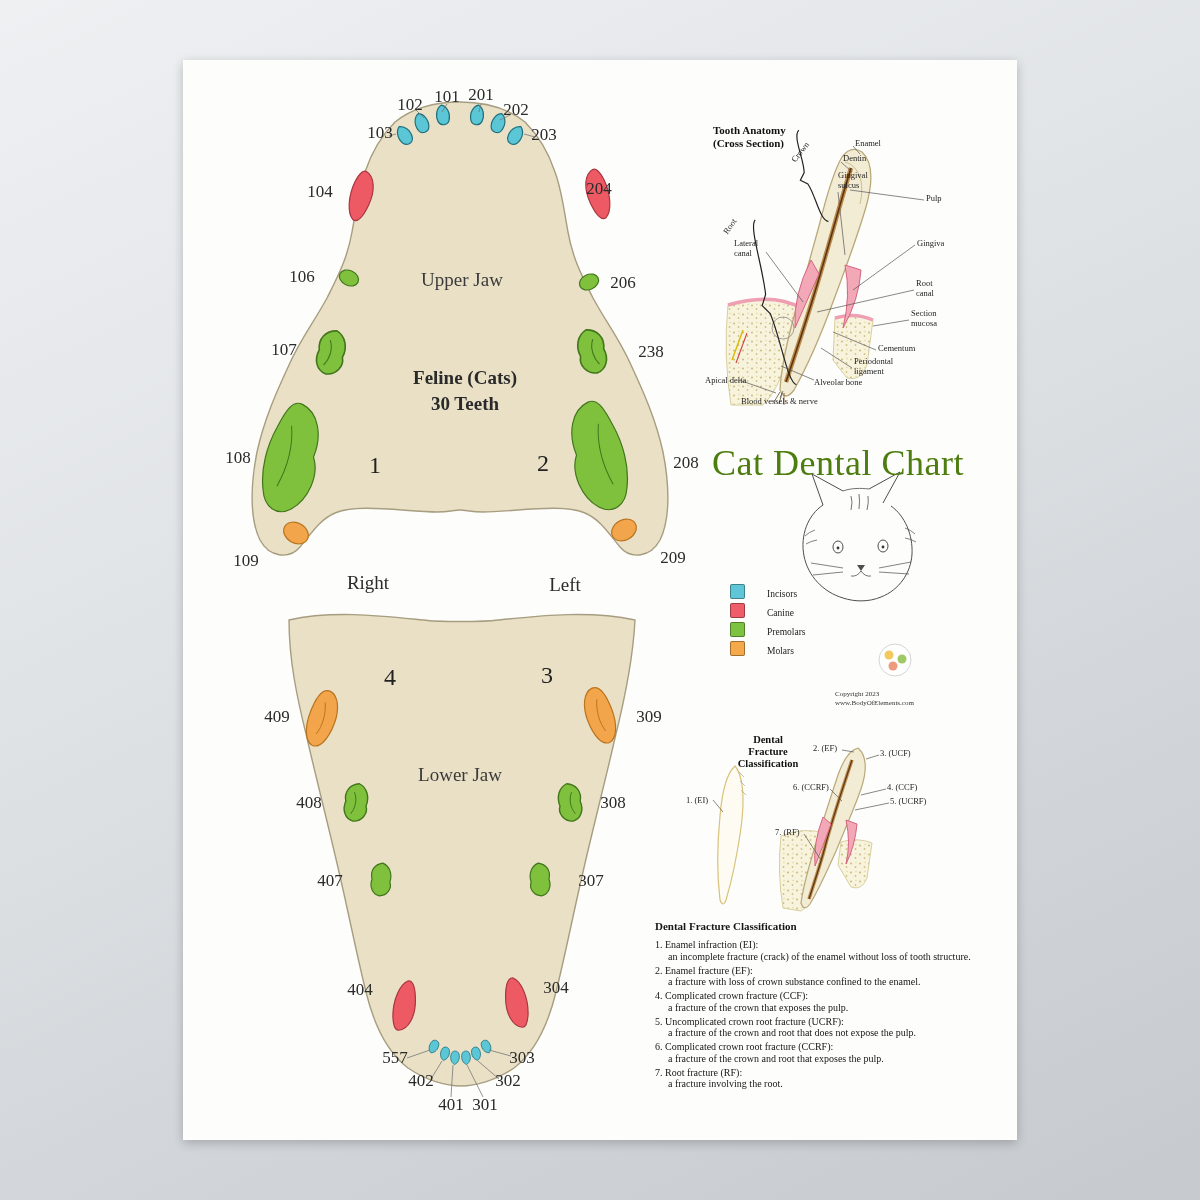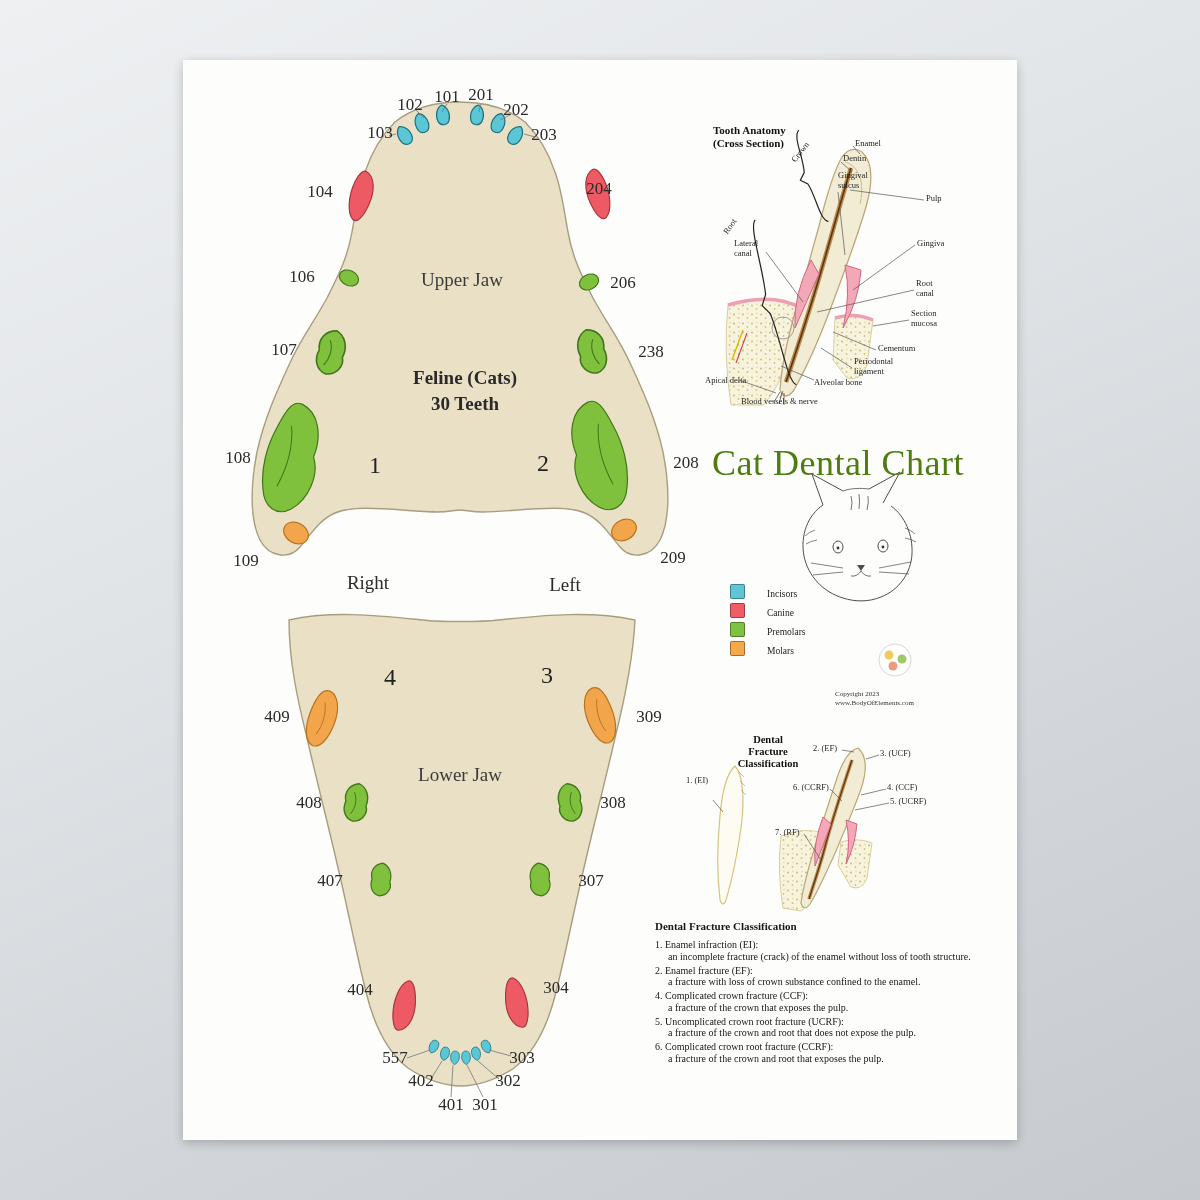--- a/index.html
+++ b/index.html
@@ -400,21 +400,21 @@
   </div>
 
   <div class="copyright">
     <div>Copyright 2023</div>
     <div>www.BodyOfElements.com</div>
   </div>
 
   <div class="frac-title" style="left:545px;top:674px">Dental
 Fracture
 Classification</div>
-  <span class="frac-lbl" style="left:503px;top:720px">1. (EI)</span>
+  <span class="frac-lbl" style="left:503px;top:740px">1. (EI)</span>
   <span class="frac-lbl" style="left:630px;top:688px">2. (EF)</span>
   <span class="frac-lbl" style="left:697px;top:693px">3. (UCF)</span>
   <span class="frac-lbl" style="left:610px;top:727px">6. (CCRF)</span>
   <span class="frac-lbl" style="left:704px;top:727px">4. (CCF)</span>
   <span class="frac-lbl" style="left:707px;top:741px">5. (UCRF)</span>
   <span class="frac-lbl" style="left:592px;top:772px">7. (RF)</span>
 
   <div class="text-block">
     <div class="tb-head">Dental Fracture Classification</div>
     <div class="fr-item">
@@ -430,15 +430,19 @@
       <div class="fr-desc">a fracture of the crown that exposes the pulp.</div>
     </div>
     <div class="fr-item">
       <div class="fr-term">5. Uncomplicated crown root fracture (UCRF):</div>
       <div class="fr-desc">a fracture of the crown and root that does not expose the pulp.</div>
     </div>
     <div class="fr-item">
       <div class="fr-term">6. Complicated crown root fracture (CCRF):</div>
       <div class="fr-desc">a fracture of the crown and root that exposes the pulp.</div>
     </div>
+    <div class="fr-item">
+      <div class="fr-term">7. Root fracture (RF):</div>
+      <div class="fr-desc">a fracture involving the root.</div>
+    </div>
   </div>
 
 </div>
 
 </body></html>

